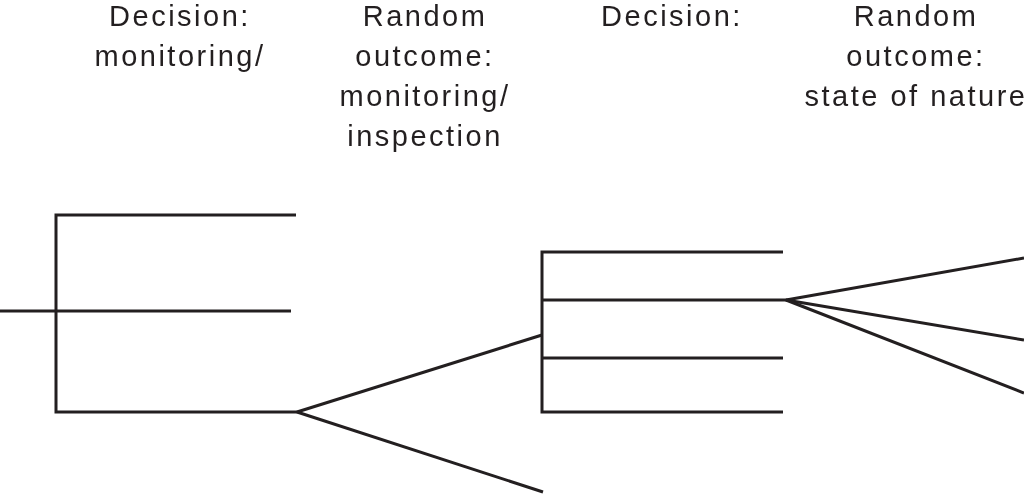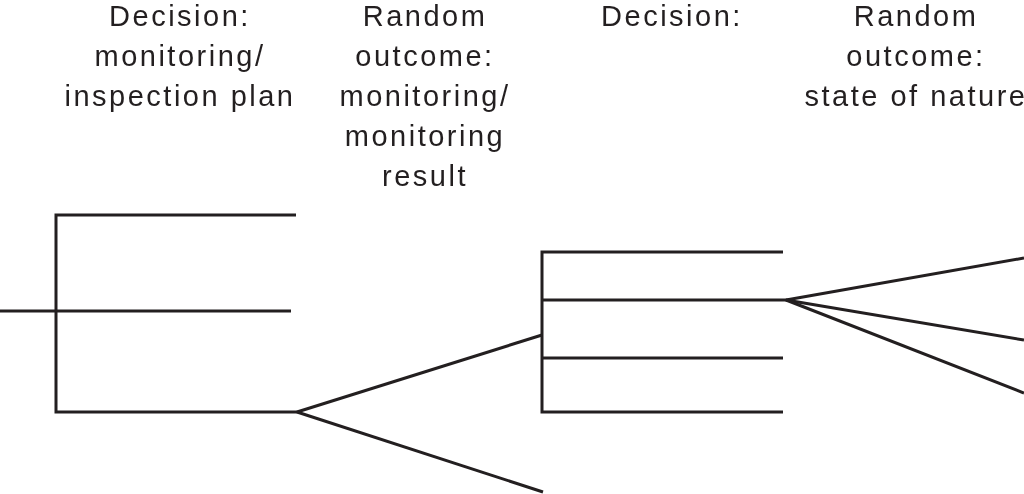--- a/index.html
+++ b/index.html
@@ -41,28 +41,26 @@
   }
 </style>
 </head>
 <body>
 
 <div class="stage">
   <div id="headers">
       <div class="col-header" style="left: 164px; color: rgb(35, 31, 32);">
         <div class="header-line">Decision:</div>
         <div class="header-line">monitoring/</div>
-        <div class="header-line">inspection plan</div>
       </div>
       <div class="col-header" style="left: 409px; color: rgb(35, 31, 32);">
         <div class="header-line">Random</div>
         <div class="header-line">outcome:</div>
         <div class="header-line">monitoring/</div>
-        <div class="header-line">monitoring</div>
-        <div class="header-line">result</div>
+        <div class="header-line">inspection</div>
       </div>
       <div class="col-header" style="left: 656px; color: rgb(35, 31, 32);">
         <div class="header-line">Decision:</div>
       </div>
       <div class="col-header" style="left: 900px; color: rgb(35, 31, 32);">
         <div class="header-line">Random</div>
         <div class="header-line">outcome:</div>
         <div class="header-line">state of nature</div>
       </div>
     </div>

